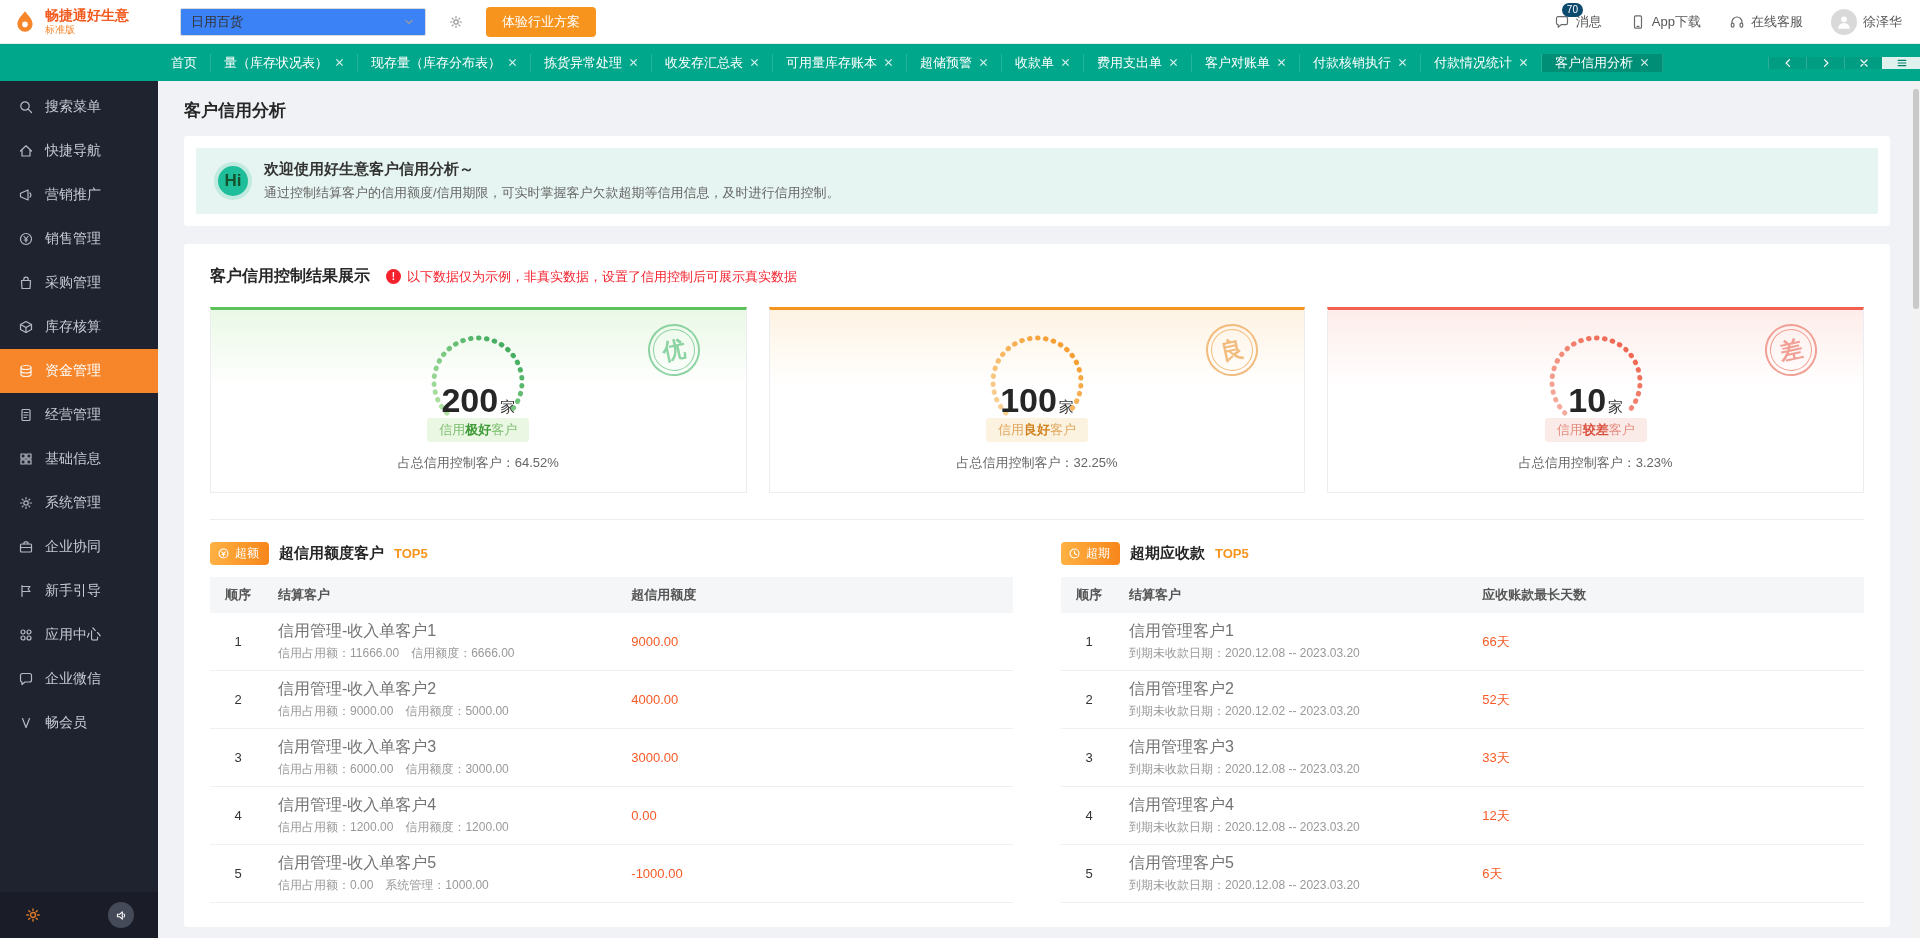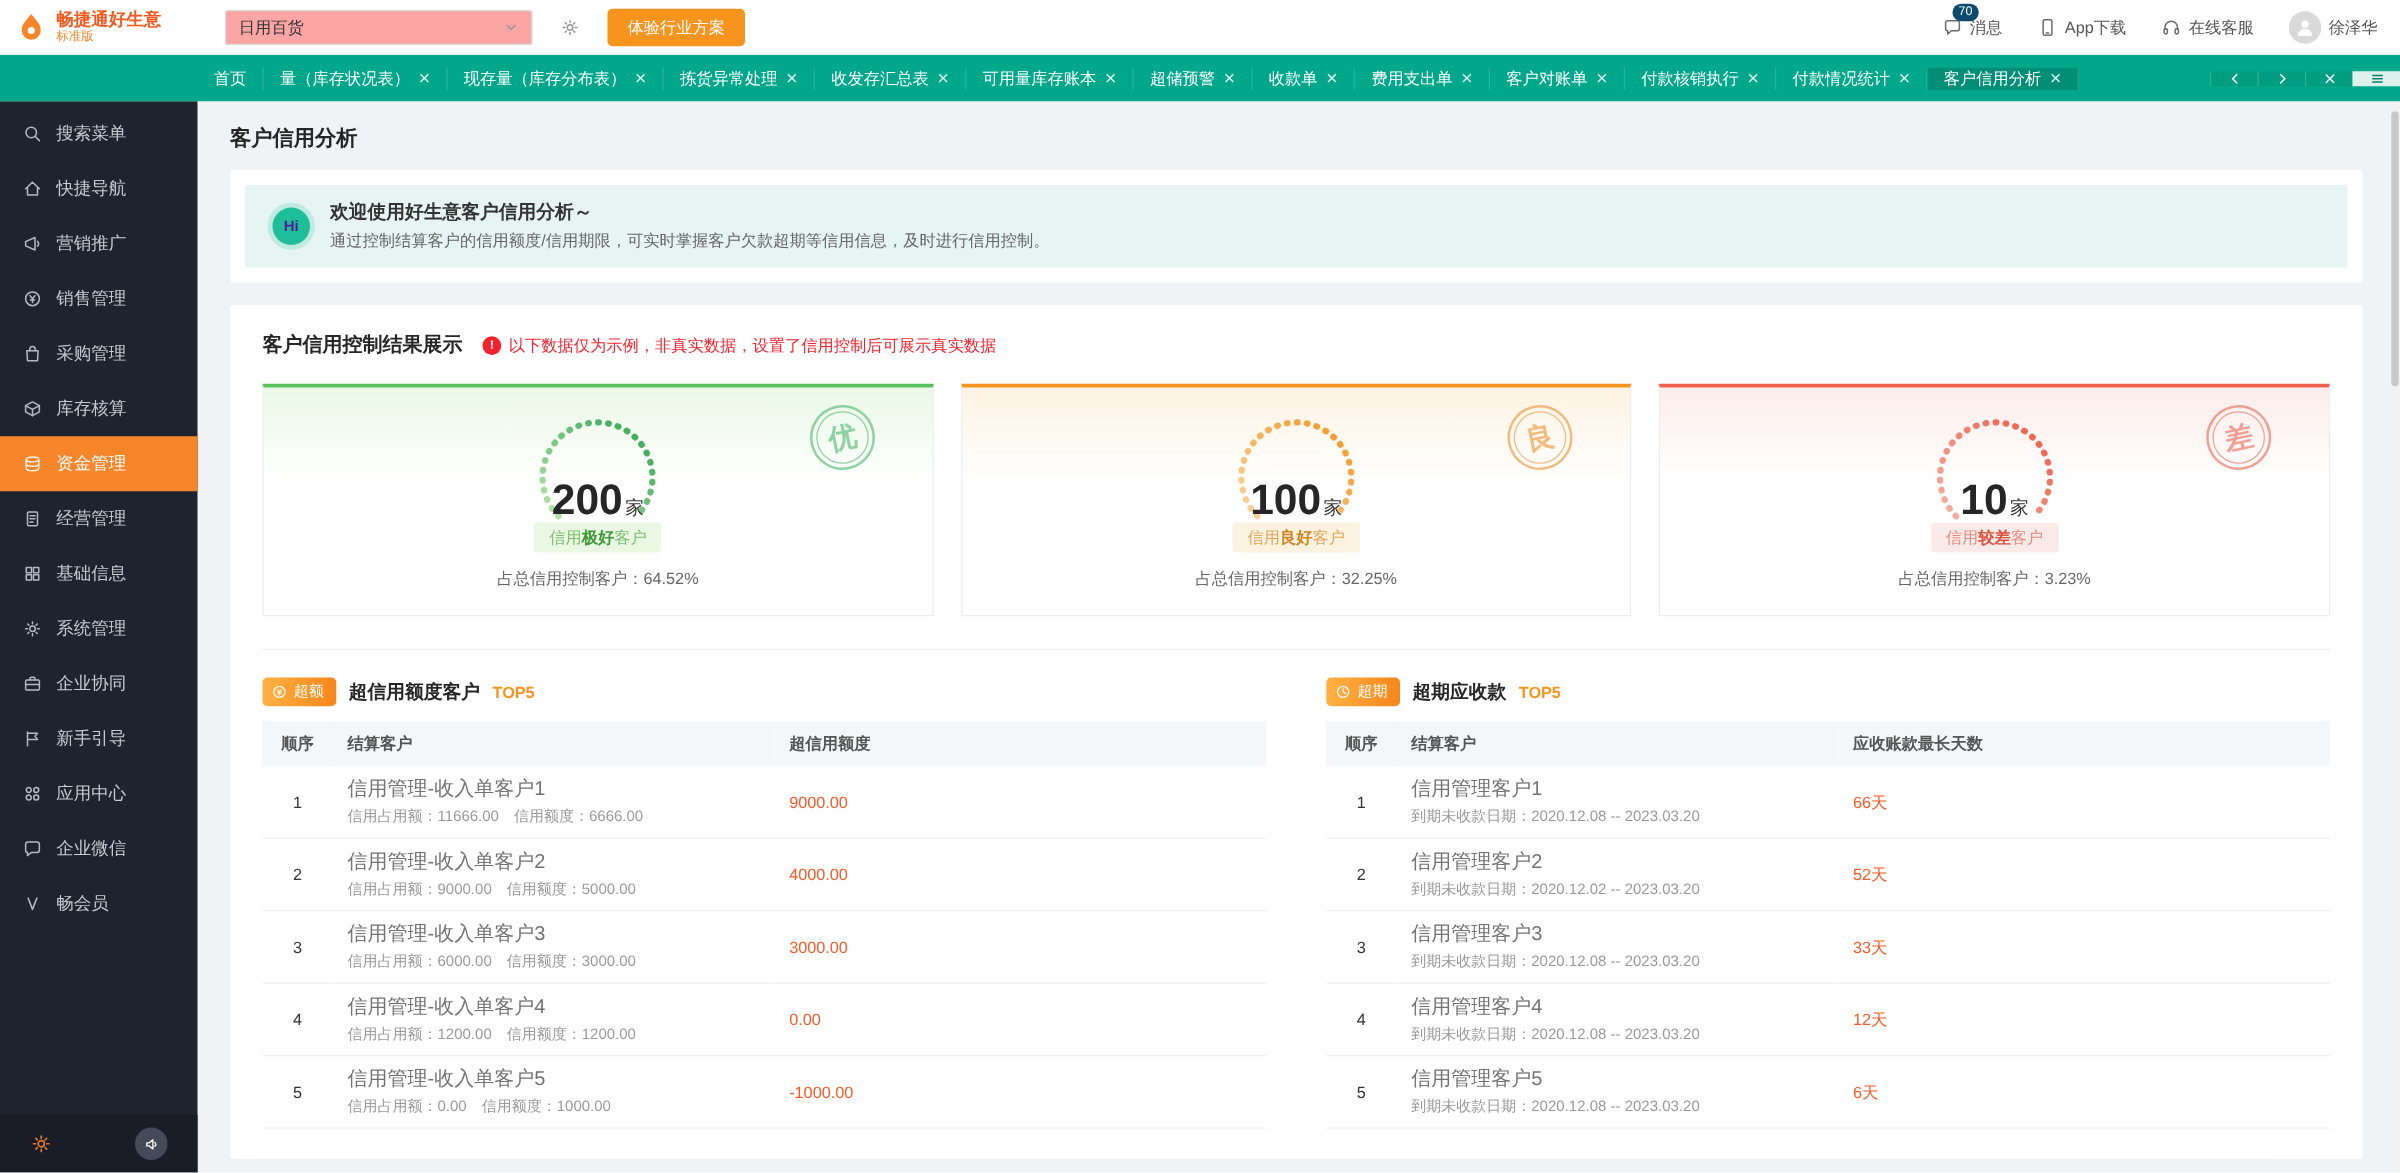--- a/index.html
+++ b/index.html
@@ -4,21 +4,21 @@
 <style>
   *{margin:0;padding:0;box-sizing:border-box}
   html,body{width:1920px;height:938px;overflow:hidden}
   body{font-family:"Liberation Sans","DejaVu Sans",sans-serif;font-size:14px;color:#333;background:#f0f2f5}
 
   
   .topbar{height:44px;background:#fff;border-bottom:1px solid #ececec;display:flex;align-items:center;padding:0 18px 0 12px;gap:16px;position:relative;z-index:5}
   .logo{display:flex;align-items:center;gap:7px;width:152px;flex:none}
   .logo-name{color:#f25a1f;font-weight:bold;font-size:14px;line-height:1.15;white-space:nowrap}
   .logo-edition{color:#f7862b;font-size:10px;line-height:1.2}
-  .industry-select{width:246px;height:28px;border:1px solid #d9d9d9;border-radius:2px;display:flex;align-items:center;justify-content:space-between;padding:0 10px;font-size:13px;color:#333;cursor:pointer;background:#fca5a5}
+  .industry-select{width:246px;height:28px;border:1px solid #d9d9d9;border-radius:2px;display:flex;align-items:center;justify-content:space-between;padding:0 10px;font-size:13px;color:#333;cursor:pointer;background:#3b82f6}
   .icon-btn{width:28px;height:28px;display:flex;align-items:center;justify-content:center;color:#8a8a8a;cursor:pointer}
   .trial-btn{height:30px;padding:0 16px;background:#f7941e;color:#fff;border:none;border-radius:4px;font-size:13px;cursor:pointer;font-family:inherit}
   .topbar-right{margin-left:auto;display:flex;align-items:center;gap:28px}
   .top-link{display:flex;align-items:center;gap:6px;font-size:13px;color:#555;cursor:pointer;position:relative}
   .msg-badge{position:absolute;top:-10px;left:8px;background:#0c4a6e;color:#fff;font-size:10px;line-height:14px;padding:0 5px;border-radius:8px}
   .avatar{width:26px;height:26px;border-radius:50%;background:#d9d9d9;display:flex;align-items:center;justify-content:center;overflow:hidden}
 
   
   .tabbar{height:37px;background:#01a78b;display:flex;align-items:center;padding-left:158px;position:relative;z-index:4}
   .tab-strip{display:flex;flex:1;overflow:hidden}
@@ -38,21 +38,21 @@
   .side-footer{position:absolute;bottom:0;left:0;right:0;height:46px;display:flex;align-items:center;justify-content:space-between;padding:0 24px;background:#1a1d28}
   .gear-o{color:#f7862b}
   .sound-btn{width:26px;height:26px;border-radius:50%;background:#454a59;display:flex;align-items:center;justify-content:center;color:#fff;cursor:pointer}
 
   .content{flex:1;padding:14px 30px 0 26px;overflow:hidden;position:relative}
   .page-title{font-size:17px;font-weight:bold;color:#262626;margin:4px 0 14px}
 
   
   .welcome-card{background:#fff;border-radius:3px;padding:12px;margin-bottom:18px}
   .welcome-banner{background:#e6f5f1;display:flex;align-items:center;gap:16px;padding:12px 22px;border-radius:2px}
-  .hi-circle{width:30px;height:30px;border-radius:50%;background:#1ebe9a;color:#4c1d95;font-size:12px;font-weight:bold;display:flex;align-items:center;justify-content:center;box-shadow:0 0 0 4px rgba(30,190,154,.18);flex:none}
+  .hi-circle{width:30px;height:30px;border-radius:50%;background:#1ebe9a;color:#14532d;font-size:17px;font-weight:bold;display:flex;align-items:center;justify-content:center;box-shadow:0 0 0 4px rgba(30,190,154,.18);flex:none}
   .welcome-title{font-size:15px;font-weight:bold;color:#333;margin-bottom:5px}
   .welcome-desc{font-size:13px;color:#666}
   .setup-btn{margin-left:auto;height:40px;padding:0 24px;background:#f7941e;color:#fff;border:none;border-radius:4px;font-size:15px;cursor:pointer;flex:none;font-family:inherit}
 
   
   .results-card{background:#fff;border-radius:3px;padding:22px 26px 24px}
   .results-head{display:flex;align-items:center;gap:16px;margin-bottom:20px}
   .results-title{font-size:16px;font-weight:bold;color:#262626}
   .notice{display:flex;align-items:center;gap:6px;color:#f5222d;font-size:13px}
   .warn-dot{width:15px;height:15px;border-radius:50%;background:#f5222d;color:#fff;font-size:10px;font-weight:bold;display:flex;align-items:center;justify-content:center;flex:none}
@@ -542,21 +542,21 @@
                 <td class="c-cust">
                     <div class="cust-name">信用管理-收入单客户4</div>
                     <div class="cust-detail">信用占用额：1200.00　信用额度：1200.00</div>
                   </td>
                 <td class="c-val">0.00</td>
               </tr>
               <tr>
                 <td class="c-no">5</td>
                 <td class="c-cust">
                     <div class="cust-name">信用管理-收入单客户5</div>
-                    <div class="cust-detail">信用占用额：0.00　信用额度：1000.00</div>
+                    <div class="cust-detail">信用占用额：0.00　系统管理：1000.00</div>
                   </td>
                 <td class="c-val">-1000.00</td>
               </tr>
             </tbody>
           </table>
         </div>
 
         <div class="table-section">
           <div class="section-head">
             <span class="pill">

